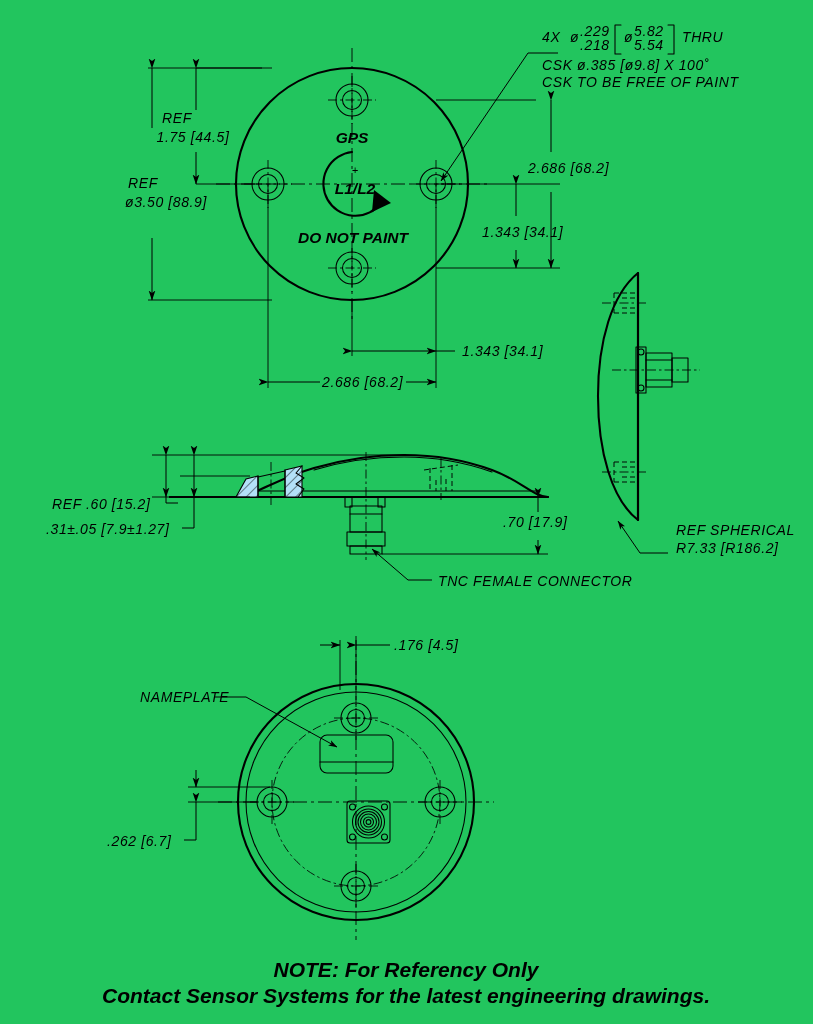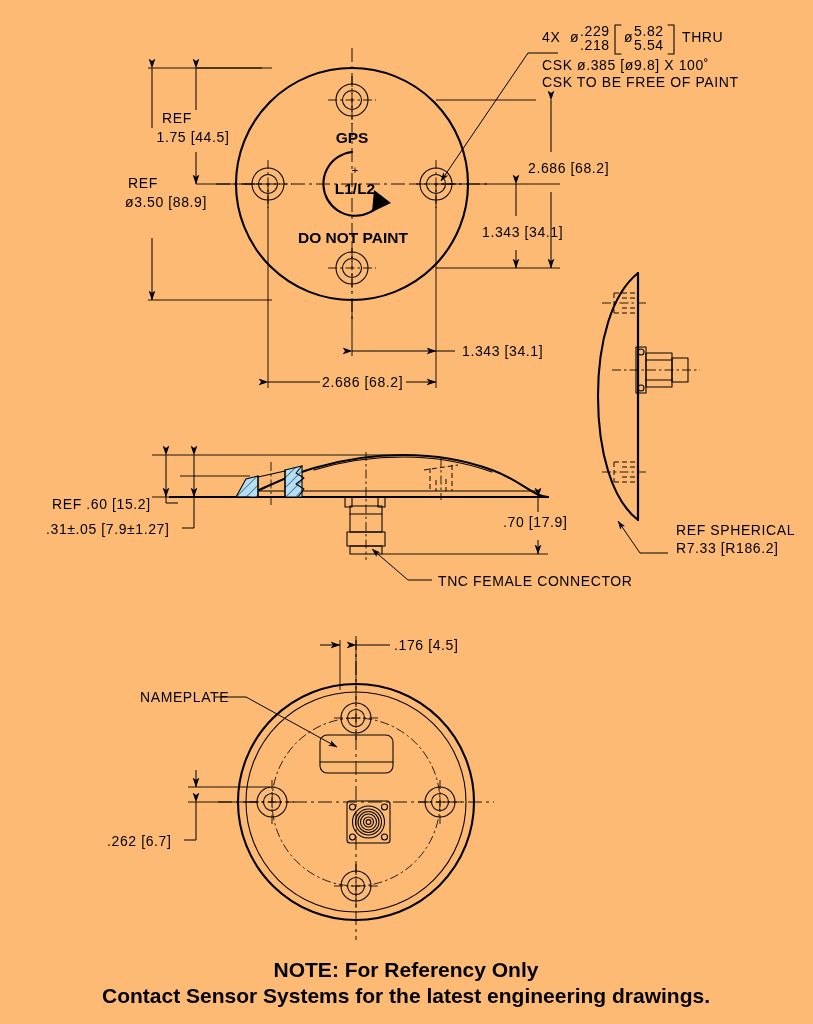--- a/index.html
+++ b/index.html
@@ -12,21 +12,22 @@
     height: 1024px;
     position: relative;
     overflow: hidden;
     font-family: "Liberation Sans", sans-serif;
   }
   #sheet {
     position: absolute;
     left: 0; top: 0;
     width: 813px;
     height: 1024px;
-    background: #fdba74;
+    background: #22c55e;
+    font-style: italic;
   }
   svg.drawing {
     position: absolute;
     left: 0; top: 0;
     width: 813px;
     height: 1024px;
     display: block;
   }
   .txt-dim {
     font-family: "Liberation Sans", sans-serif;

